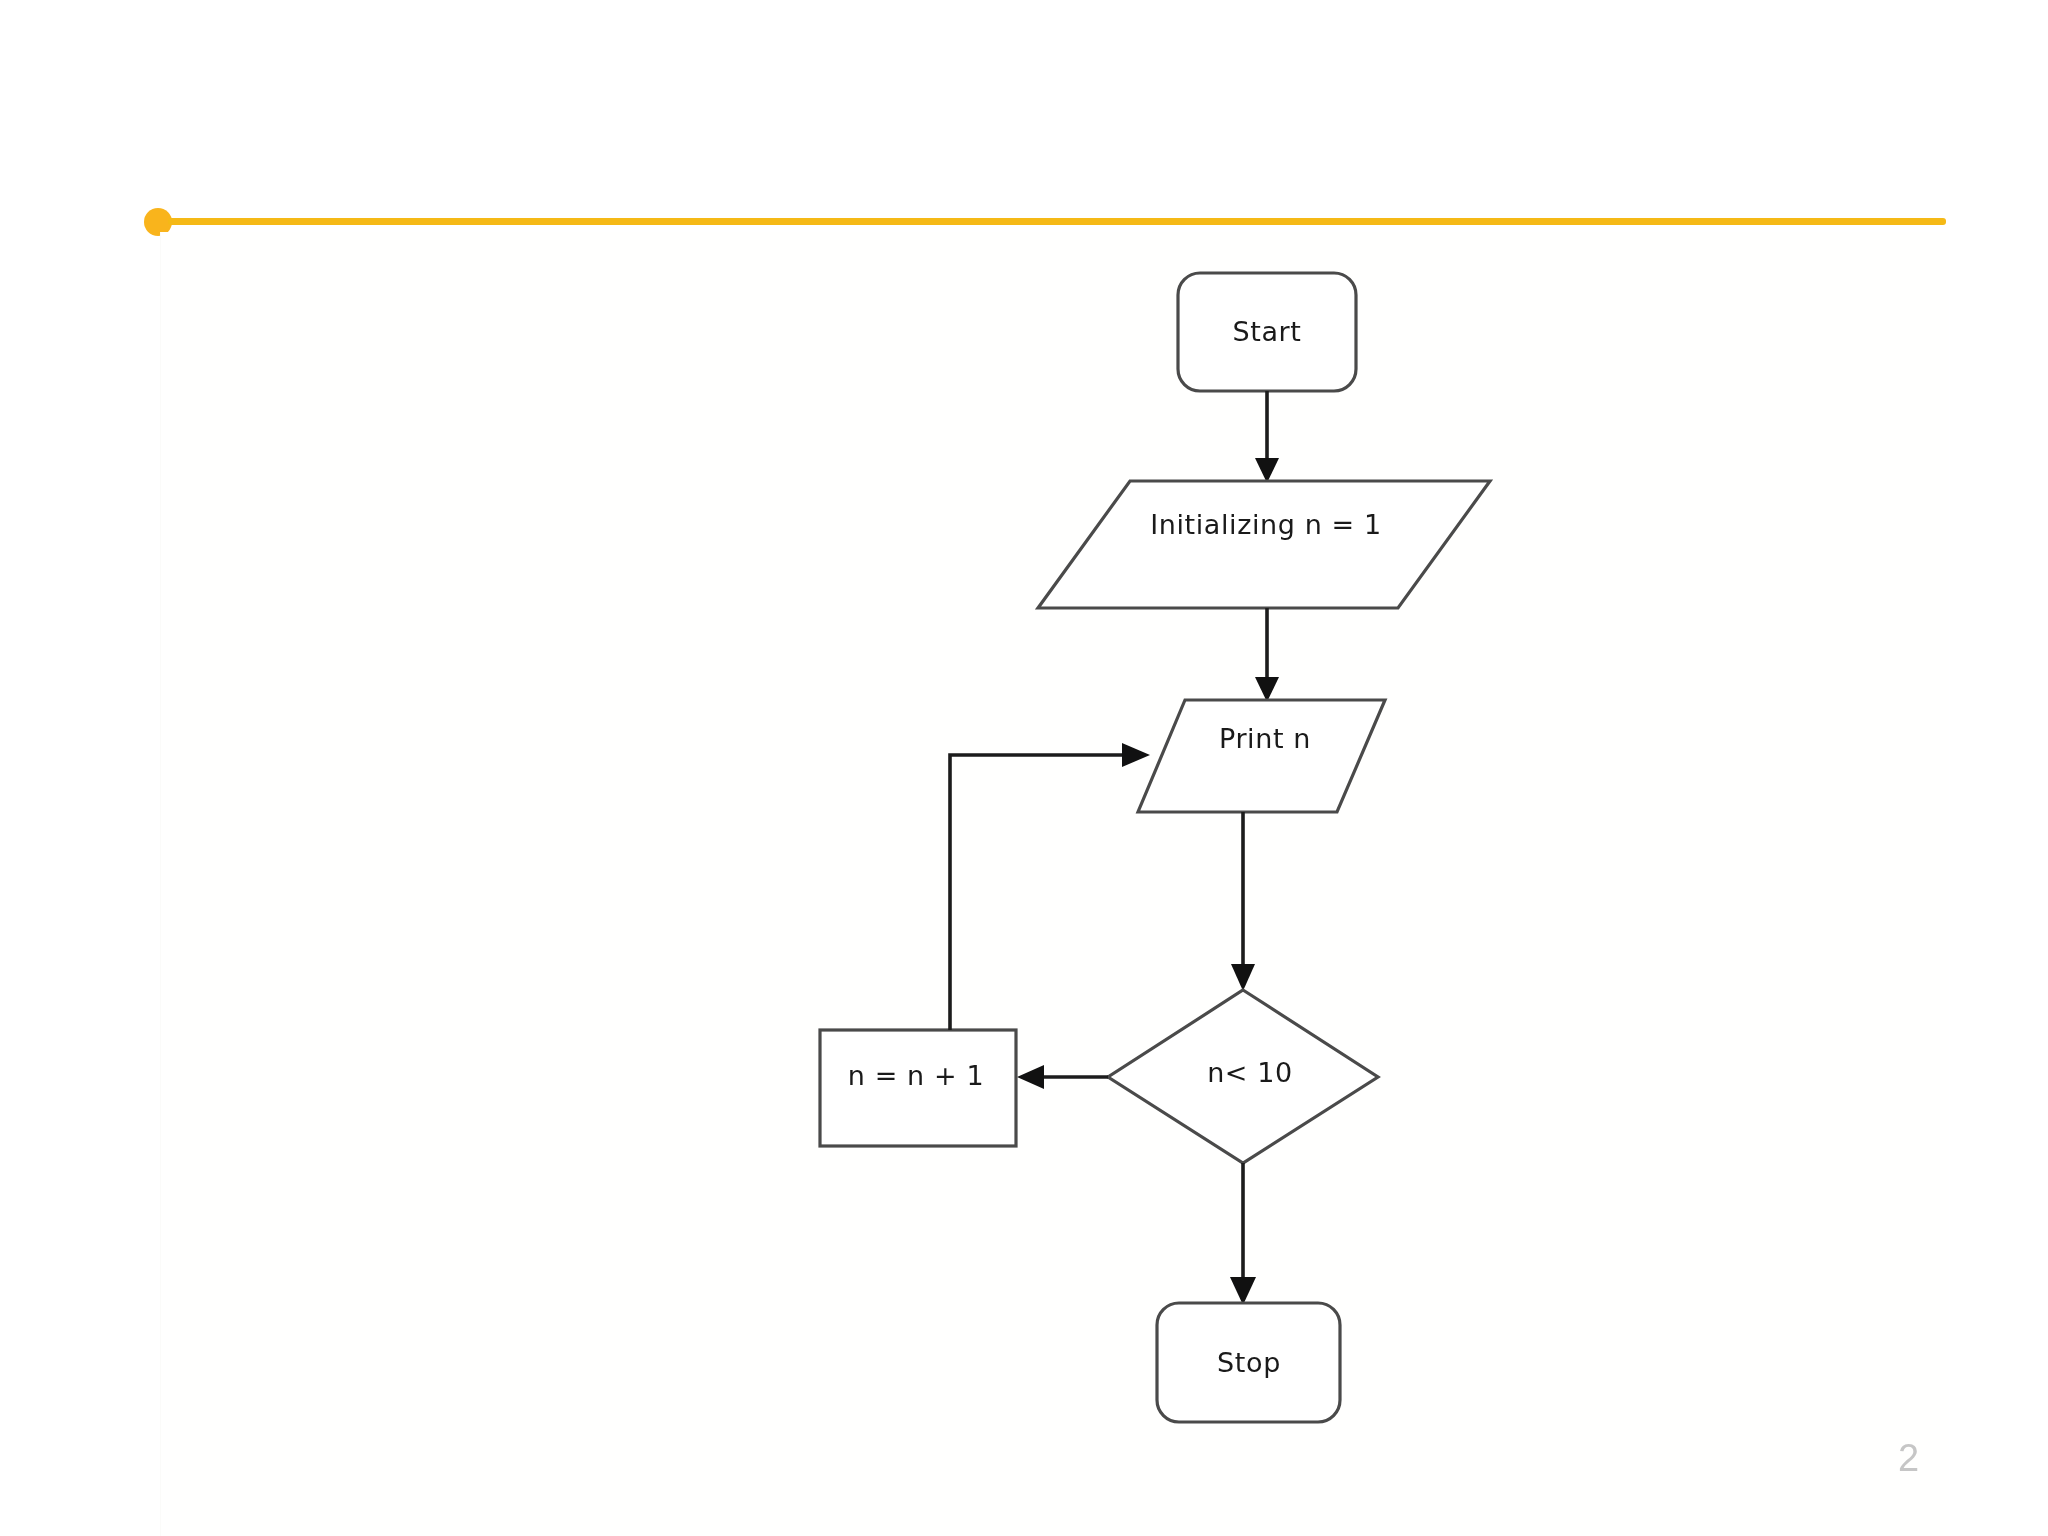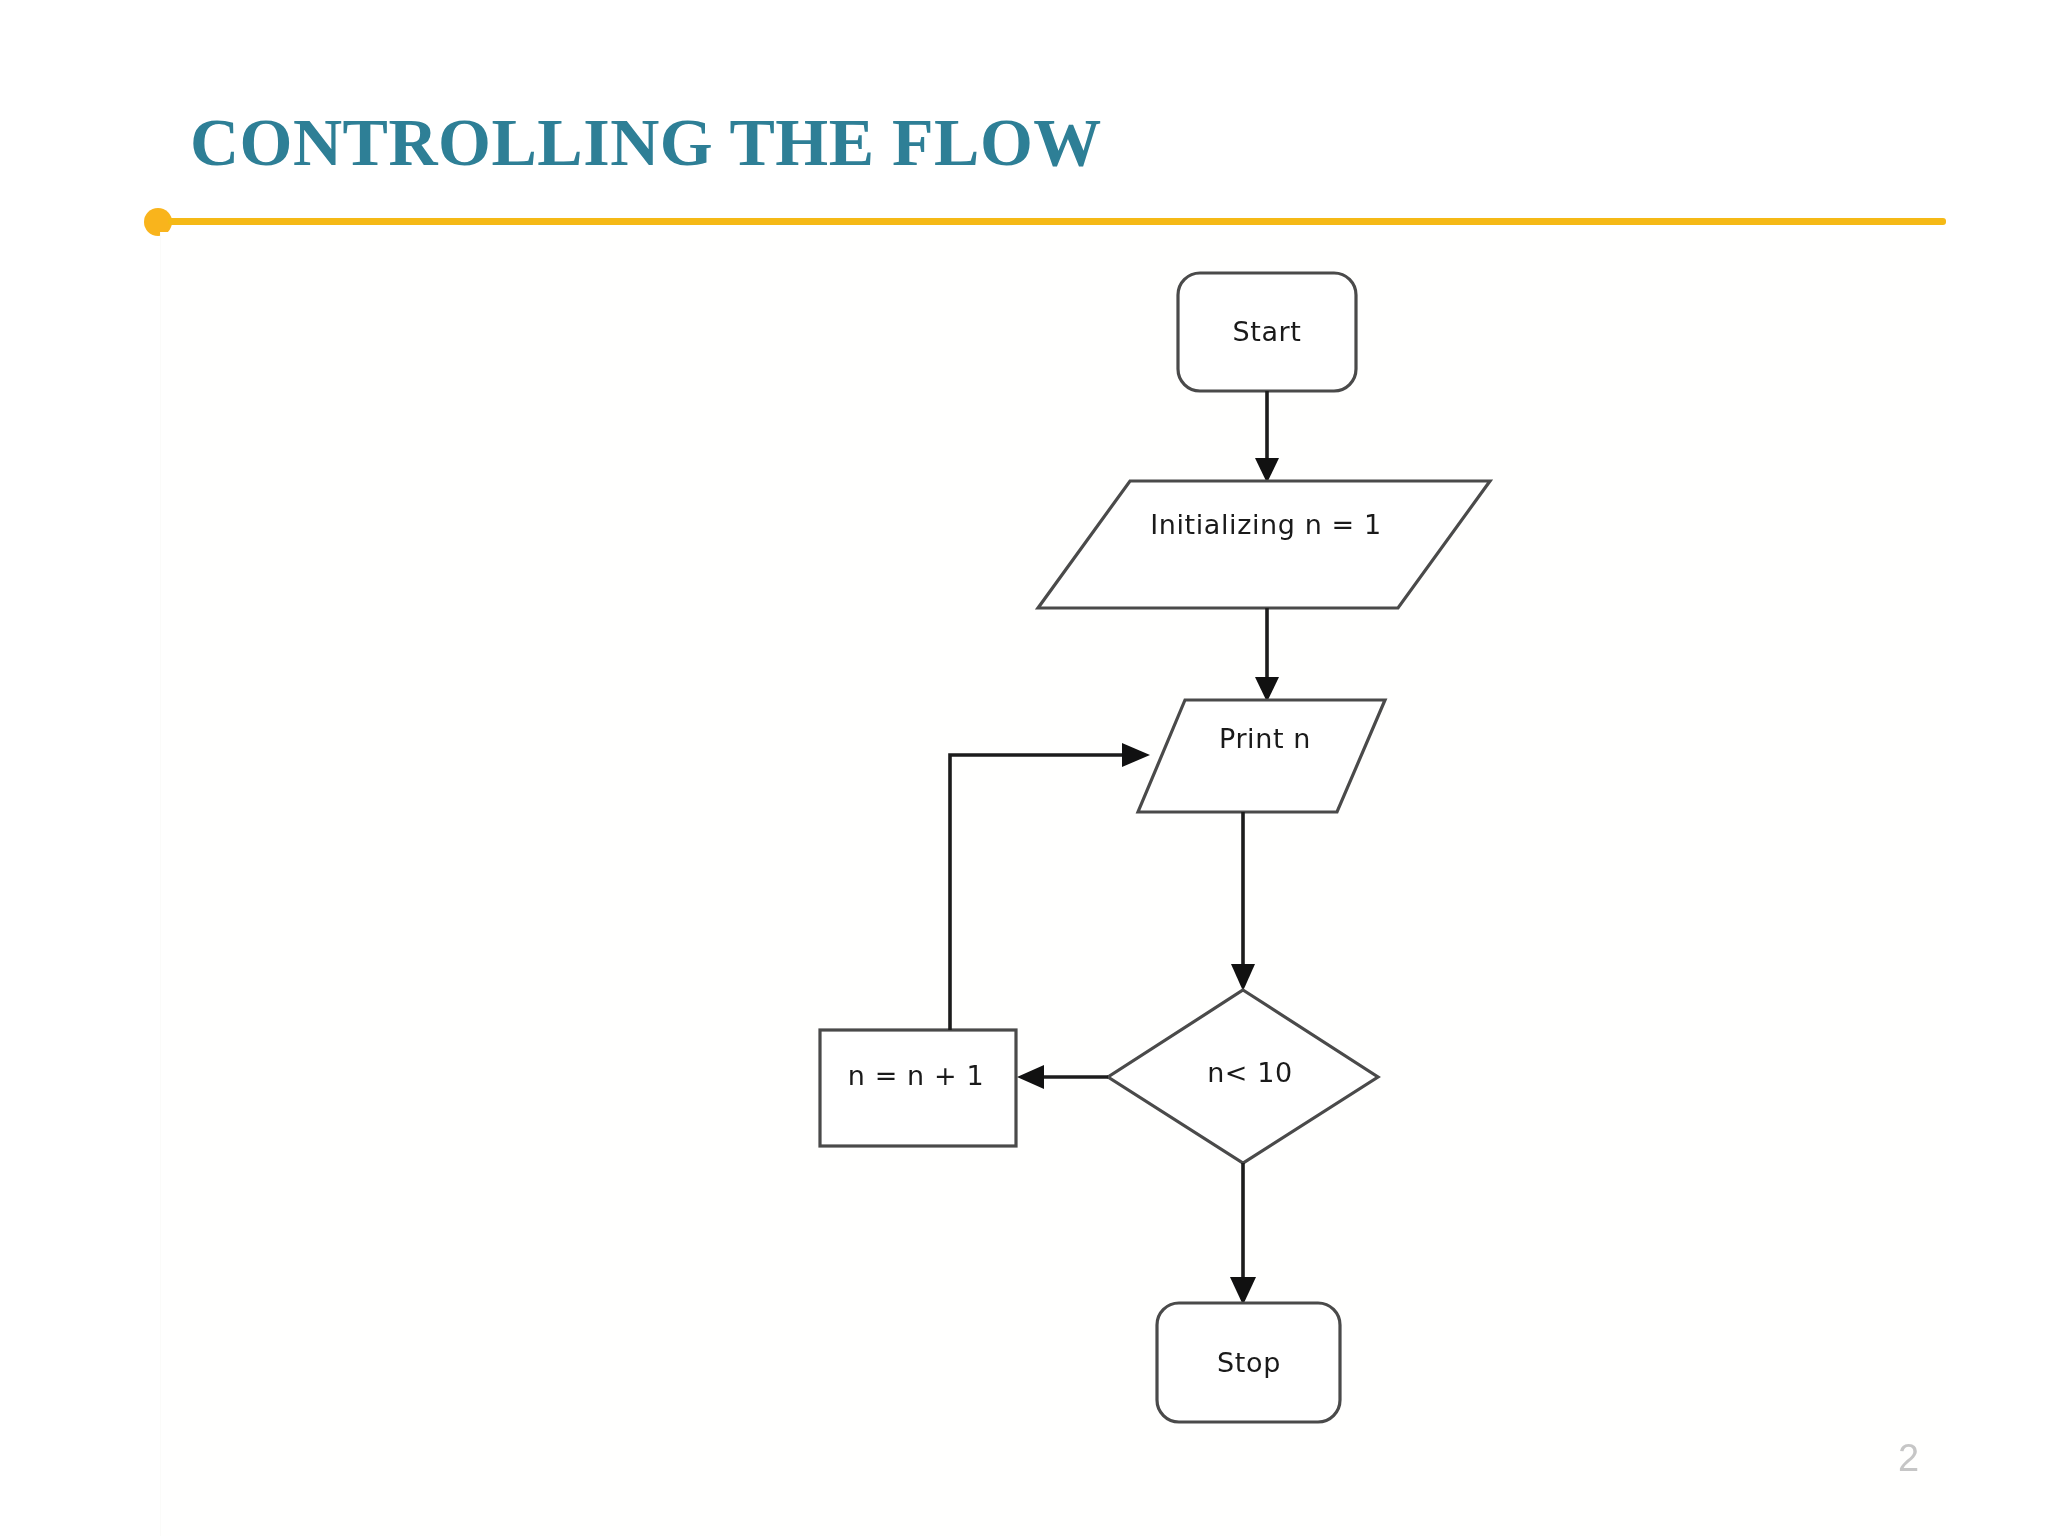--- a/index.html
+++ b/index.html
@@ -112,21 +112,20 @@
     color: #c6c6c6;
     font-family: "Liberation Sans", sans-serif;
     text-align: left;
   }
 </style>
 </head>
 <body>
 
 <div id="slide">
 
-  <div id="slide-title">CONTROLLING THE FLOW</div>
 
   <div id="title-rule-dot"></div>
   <div id="title-rule"></div>
 
   <div id="content-area"></div>
 
   <svg id="flowchart" viewBox="0 0 2048 1536" xmlns="http://www.w3.org/2000/svg">
 
     <g>
       <rect class="fc-shape" x="1178" y="273" width="178" height="118" rx="22" ry="22"></rect>

